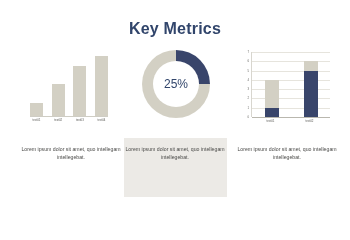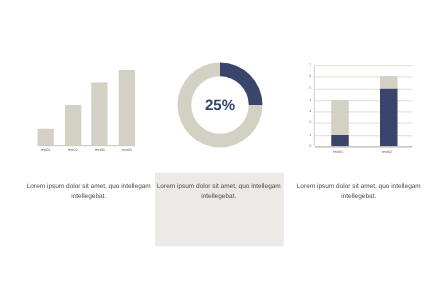--- a/index.html
+++ b/index.html
@@ -119,21 +119,21 @@
   #donut-value {
     position: absolute;
     left: 0;
     top: 0;
     width: 68px;
     height: 68px;
     display: flex;
     align-items: center;
     justify-content: center;
     font-size: 12px;
-    font-weight: bold;
+    font-weight: normal;
     color: #31456b;
   }
 
   
   #bar-chart-stacked {
     position: absolute;
     left: 6px;
     top: 2px;
     width: 92px;
     height: 72px;
@@ -230,20 +230,21 @@
     width: 103px;
     height: 59px;
     background: #eceae6;
   }
 </style>
 </head>
 <body>
 
 <div id="slide">
 
+  <div id="page-title">Key Metrics</div>
 
   <div class="column" id="col-left">
     <div id="bar-chart-simple">
       <div class="simple-plot">
         <div class="simple-bar" style="height:20%"></div>
         <div class="simple-bar" style="height:50%"></div>
         <div class="simple-bar" style="height:78%"></div>
         <div class="simple-bar" style="height:93%"></div>
       </div>
       <div class="simple-axis"></div>

